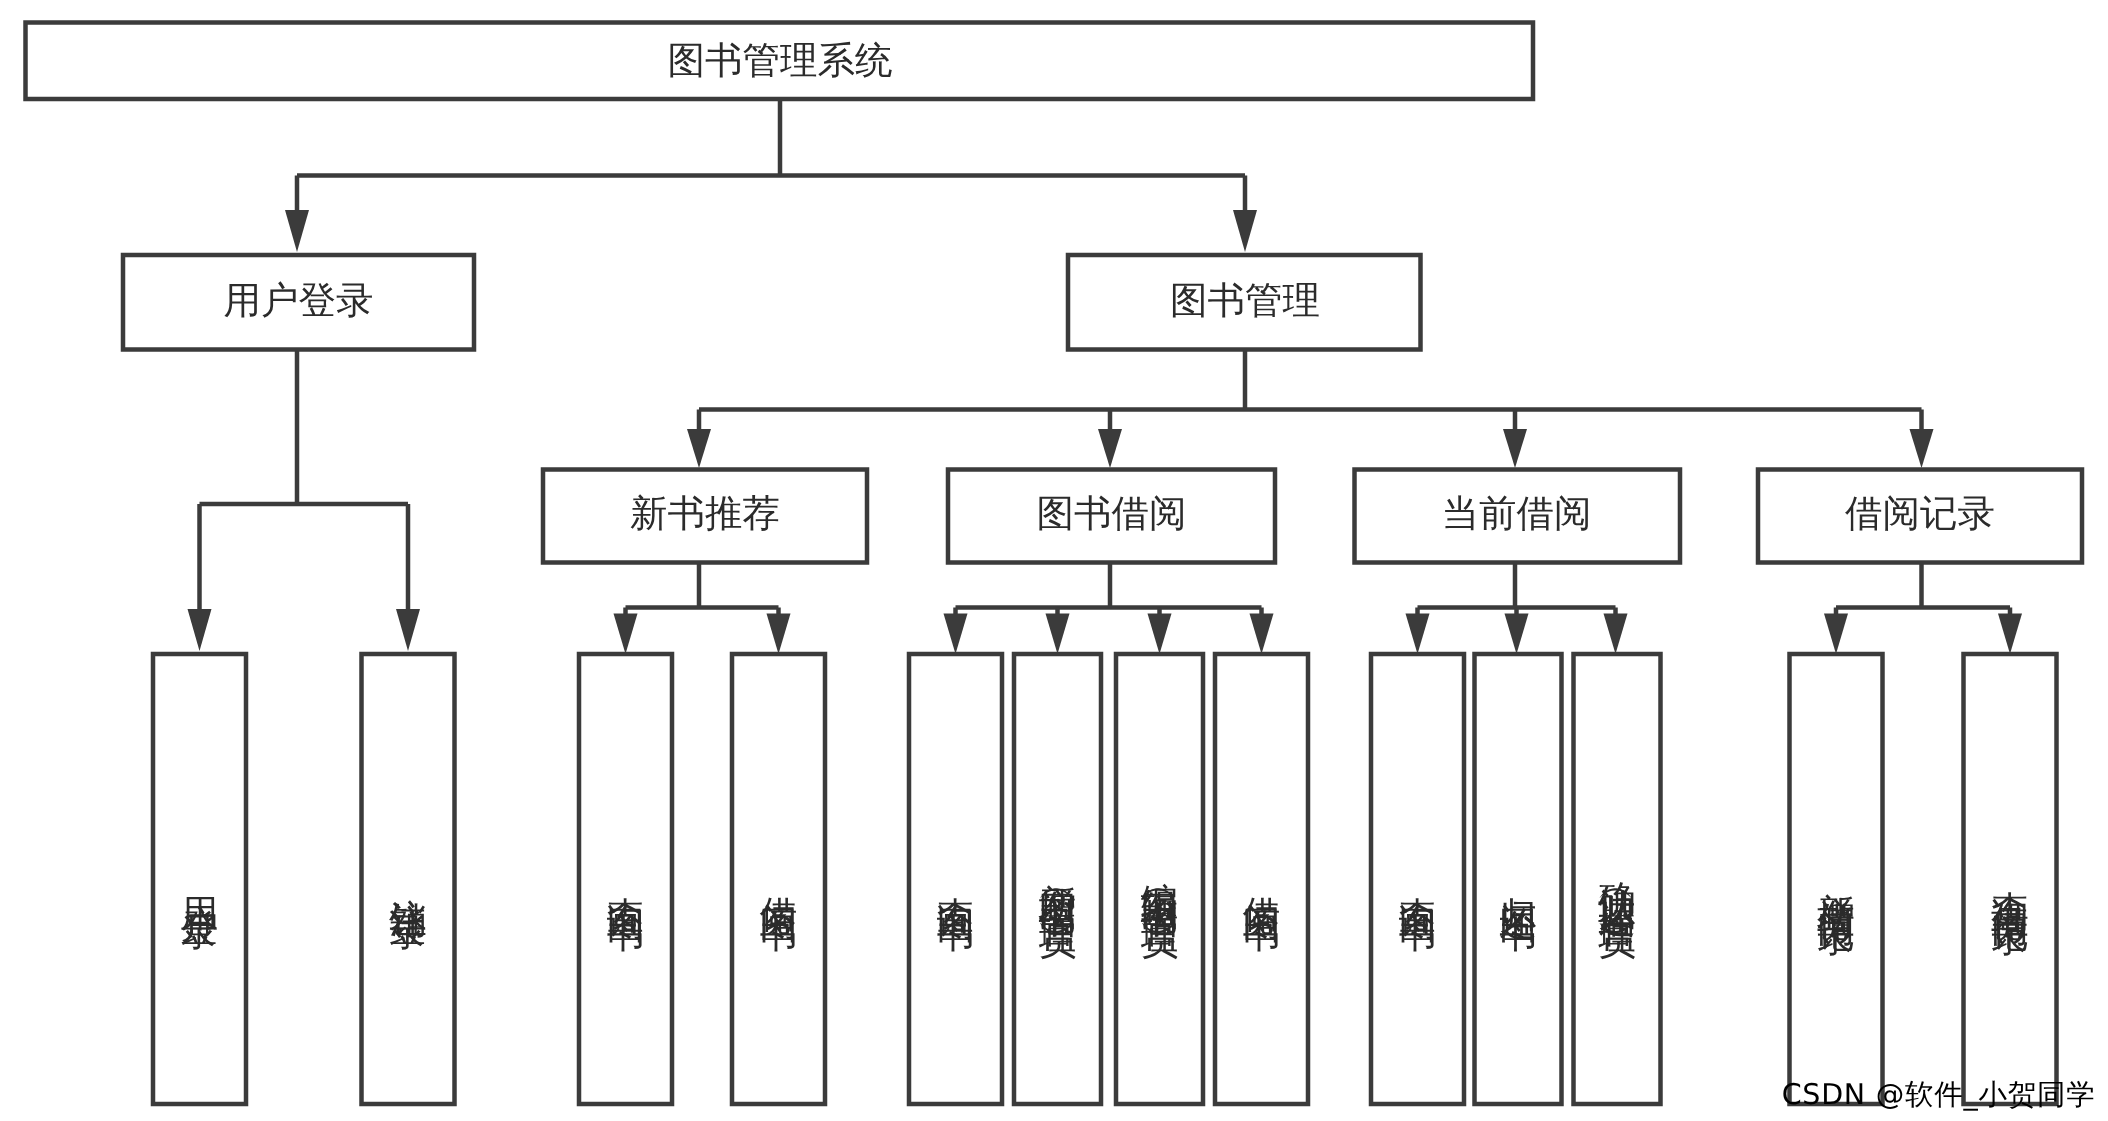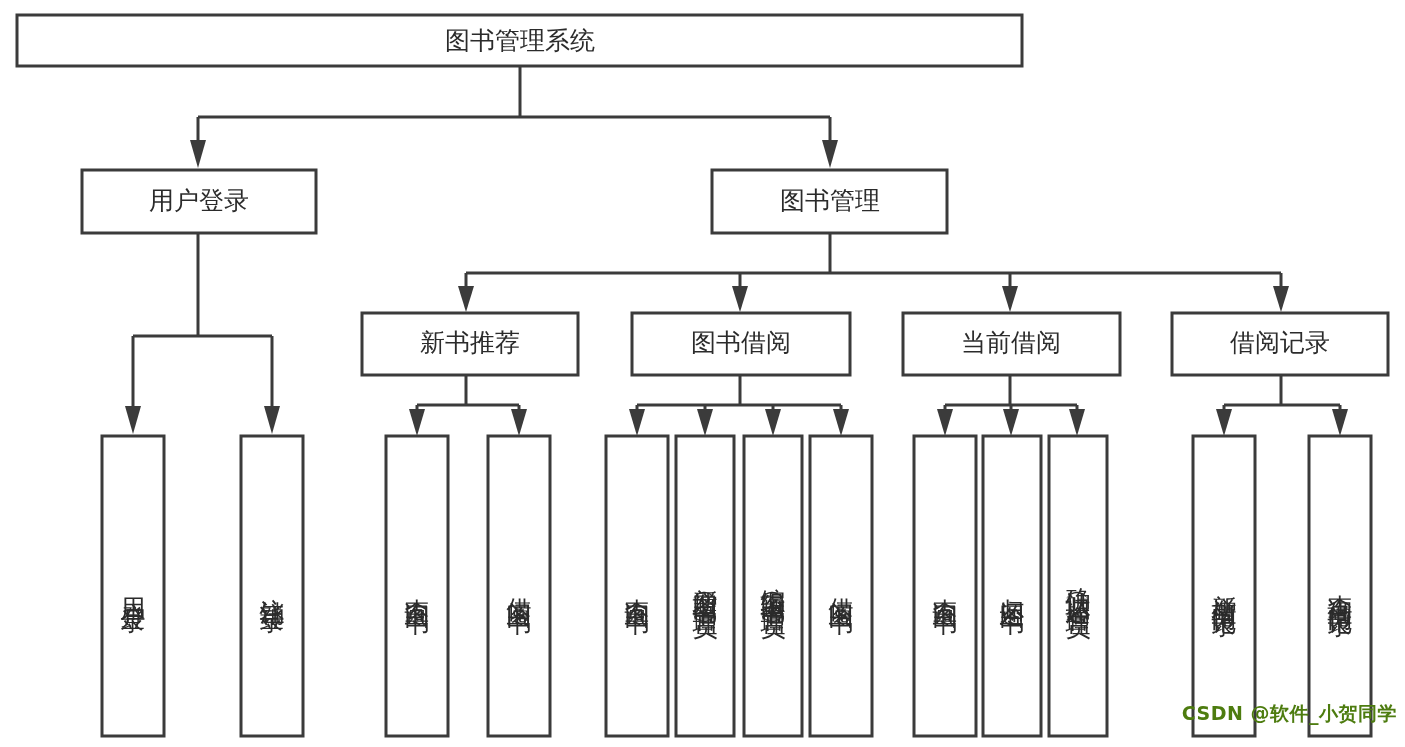--- a/index.html
+++ b/index.html
@@ -26,28 +26,27 @@
     letter-spacing:4px;
     font-size:25px;
     color:#2b2b2b;
     font-family:"DejaVu Sans","Liberation Sans",sans-serif;
     line-height:1;
     white-space:nowrap;
   }
   .leaf-fo{overflow:visible;}
   .watermark{
     position:absolute;
-    right:8px;bottom:20px;
+    right:8px;bottom:4px;
     font-family:"DejaVu Sans","Liberation Sans",sans-serif;
     font-size:19px;
-    color:#4d7c0f;
+    color:#000000;
     letter-spacing:0.5px;
     pointer-events:none;
     user-select:none;
-    font-weight:bold;
   }
 </style>
 </head>
 <body>
 
 <svg id="canvas" viewBox="0 0 1405 747" xmlns="http://www.w3.org/2000/svg">
 
   <g>
 
     <path class="conn" d="M520,66 L520,117"></path>

